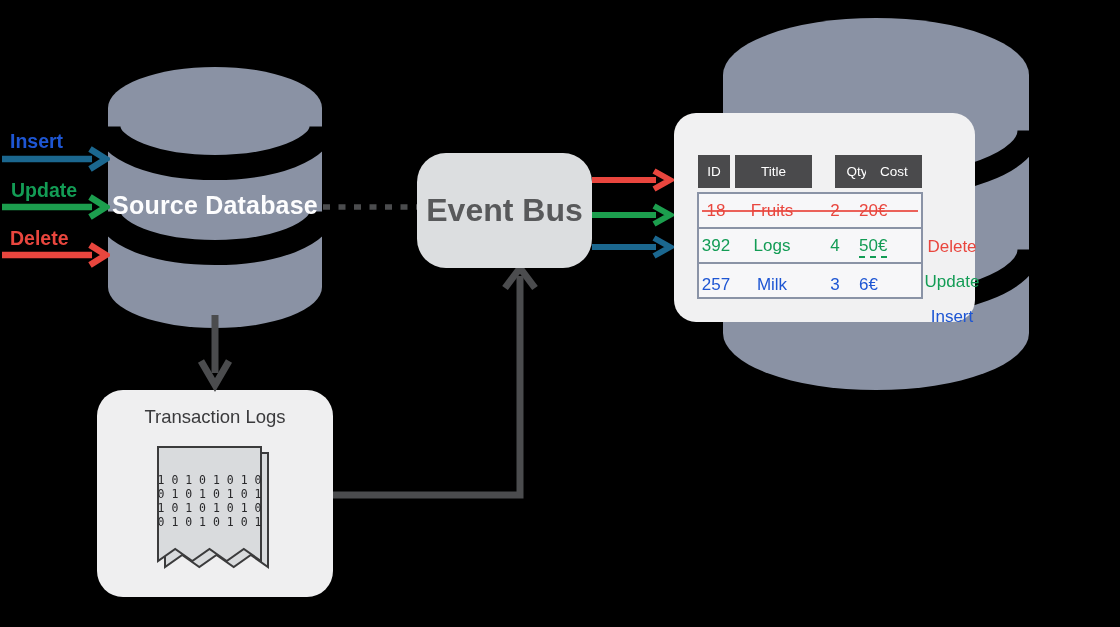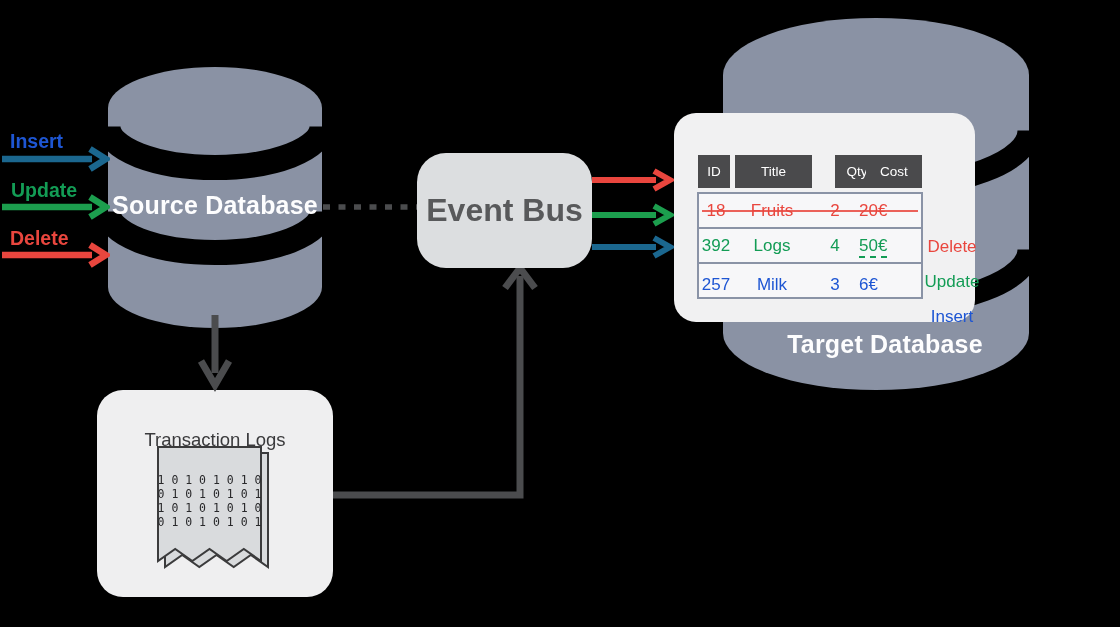--- a/index.html
+++ b/index.html
@@ -16,21 +16,21 @@
   .op-update{color:var(--green);}
   .op-delete{color:var(--red);}
 
   
   #event-bus{left:417px;top:153px;width:175px;height:115px;border-radius:29px;
              background:var(--eventbus-fill);display:flex;align-items:center;justify-content:center;z-index:2;text-align:center;}
   #event-bus .title{font-size:32px;font-weight:700;color:var(--eventbus-text);}
 
   
   #txlog-box{left:97px;top:390px;width:236px;height:207px;border-radius:26px;background:var(--panel);z-index:2;}
-  #txlog-title{left:0;top:16px;width:236px;text-align:center;font-size:18.5px;font-weight:500;color:#3A3A3C;margin-top:23px;}
+  #txlog-title{left:0;top:16px;width:236px;text-align:center;font-size:18.5px;font-weight:500;color:#3A3A3C;}
 
   
   #card{left:674px;top:113px;width:301px;height:209px;border-radius:22px;background:var(--card);z-index:3;}
   .th{position:absolute;top:42px;height:33px;background:var(--header-bg);color:#fff;font-size:13.5px;
       display:flex;align-items:center;justify-content:center;}
   #tbody{position:absolute;left:23px;top:79px;width:226px;height:107px;border:2px solid var(--slate-border);
          box-sizing:border-box;background:#F7F7F9;}
   .trow{position:relative;display:flex;align-items:center;font-size:17px;height:35px;box-sizing:border-box;
         border-bottom:2px solid var(--slate-border);}
   .trow:last-child{border-bottom:none;height:42px;}
@@ -104,21 +104,20 @@
   <svg class="abs" style="left:592px;top:234px;z-index:2;" width="84" height="26" viewBox="0 0 84 26">
     <line x1="0" y1="13" x2="64" y2="13" stroke="#1B678F" stroke-width="6"></line>
     <polyline points="62,4 78,13 62,22" fill="none" stroke="#1B678F" stroke-width="6"></polyline>
   </svg>
 
   <svg class="abs" style="left:718px;top:15px;z-index:1;" width="320" height="395" viewBox="0 0 320 395">
     <path d="M 5 60 A 153 57 0 0 1 311 60 L 311 318 A 153 57 0 0 1 5 318 Z" fill="#8A92A4"></path>
     <path d="M 5 115.5 A 153 57 0 0 0 311 115.5" fill="none" stroke="#000" stroke-width="23"></path>
     <path d="M 5 234.5 A 153 57 0 0 0 311 234.5" fill="none" stroke="#000" stroke-width="23"></path>
   </svg>
-  <div class="abs cyl-label" style="left:760px;top:330px;width:250px;z-index:3;">Target Database</div>
 
   <div id="card" class="abs">
     <div class="th" style="left:24px;width:32px;">ID</div>
     <div class="th" style="left:61px;width:77px;">Title</div>
     <div class="th" style="left:143px;width:44px;margin-left:18px;">Qty</div>
     <div class="th" style="left:192px;width:56px;">Cost</div>
 
     <div id="tbody">
       <div class="trow row-delete">
         <div class="td-id">18</div>

